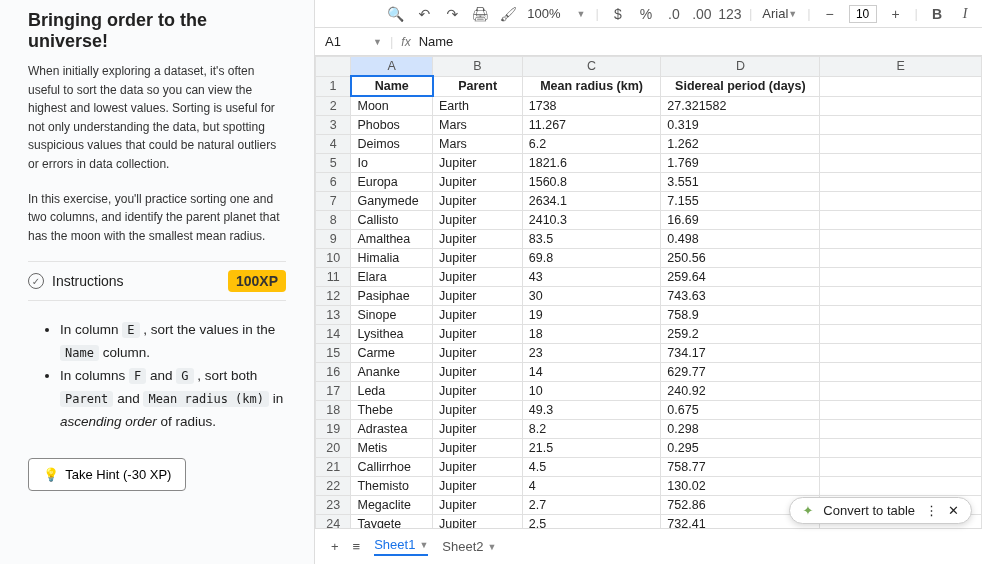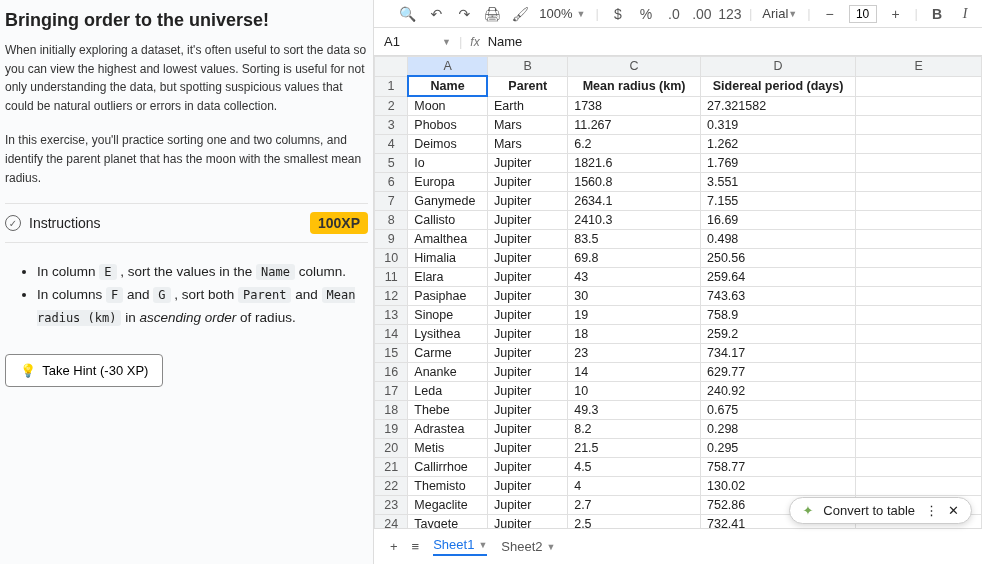--- a/index.html
+++ b/index.html
@@ -7,23 +7,23 @@
       font-family: Arial, sans-serif;
       font-size: 13px;
       color: #222;
       background: #f5f6f7;
       display: flex;
       height: 564px;
       width: 982px;
       overflow: hidden;
     }
     .left-panel {
-      width: 374px;
+      width: 315px;
       background: #fafbfc;
-      padding: 10px 5px;
+      padding: 10px 28px;
       overflow-y: auto;
       border-right: 1px solid #ddd;
     }
     .title {
       font-size: 18px;
       font-weight: bold;
       margin-bottom: 10px;
     }
     .desc {
       font-size: 12px;
@@ -105,21 +105,21 @@
     }
     .toolbar .tbicon {
       width: 18px; height: 18px;
       display: inline-flex;
       align-items: center;
       justify-content: center;
       color: #555;
       cursor: pointer;
       font-size: 14px;
     }
-    .zoom-box { display: flex; align-items: center; gap: 4px; }
+    .zoom-box { display: flex; align-items: center; gap: 16px; }
     .font-input {
       width: 28px;
       text-align: center;
       border: 1px solid #ccc;
       font-size: 12px;
       padding: 1px;
     }
     .addr-bar {
       display: flex;
       align-items: center;
@@ -280,21 +280,21 @@
     <span style="color:#ddd">|</span>
     <span class="tbicon">−</span>
     <input class="font-input" value="10" style="">
     <span class="tbicon">+</span>
     <span style="color:#ddd">|</span>
     <span class="tbicon" style="font-weight:bold">B</span>
     <span class="tbicon" style="font-style:italic;font-family:serif">I</span>
   </div>
 
   <div class="addr-bar">
-    <span style="display:flex;align-items:center;gap:12px;">
+    <span style="display:flex;align-items:center;gap:2px;">
       <span class="cell-ref">A1</span>
       <span class="caret">▼</span>
     </span>
     <span style="color:#ddd">|</span>
     <span class="fx">fx</span>
     <span class="formula-text">Name</span>
   </div>
 
   <div class="sheet">
     <table>

